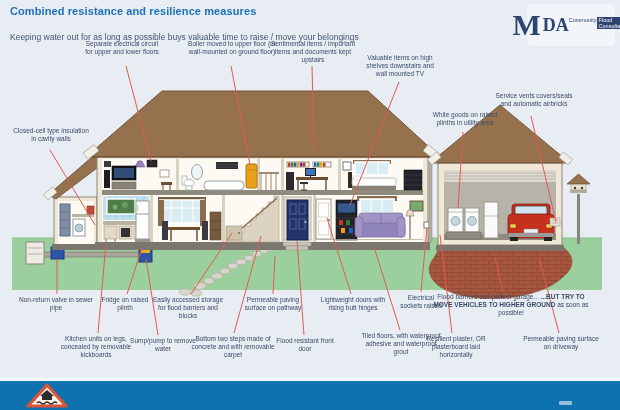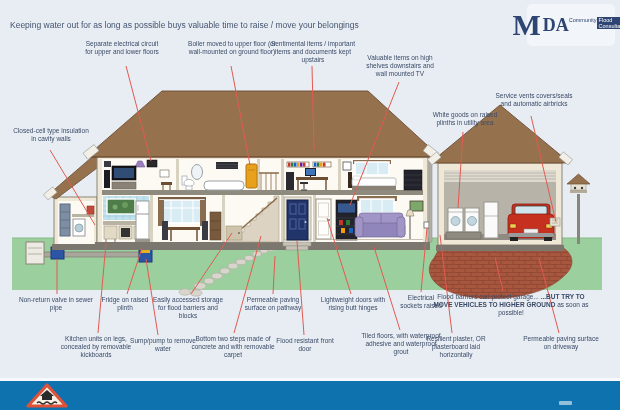--- a/index.html
+++ b/index.html
@@ -31,20 +31,21 @@
   }
   .flood-icon{position:absolute;left:24px;top:1px;}
   .partial-mark{position:absolute;right:48px;bottom:5px;width:13px;height:4px;background:#ffffff;opacity:.55;border-radius:1px;}
 </style>
 </head>
 <body>
 
 <div class="stage">
 
   <div class="header">
+    <div class="title">Combined resistance and resilience measures</div>
     <div class="subtitle">Keeping water out for as long as possible buys valuable time to raise / move your belongings</div>
   </div>
 
   <div class="logo">
     <span class="logo-m">M</span>
     <span class="logo-right">
       <span class="logo-da">DA</span>
       <span class="logo-l1">Community</span>
       <span class="logo-l2">Flood Consultants</span>
     </span>

